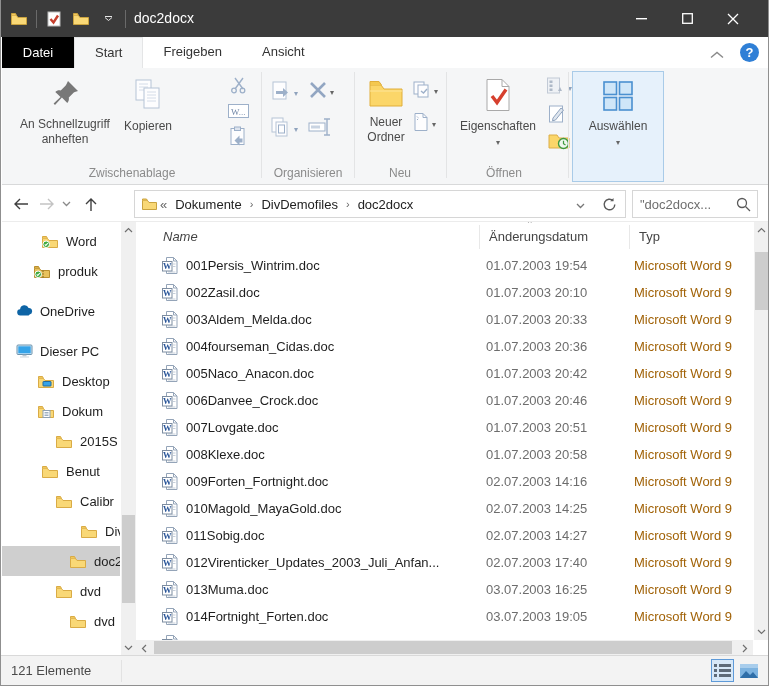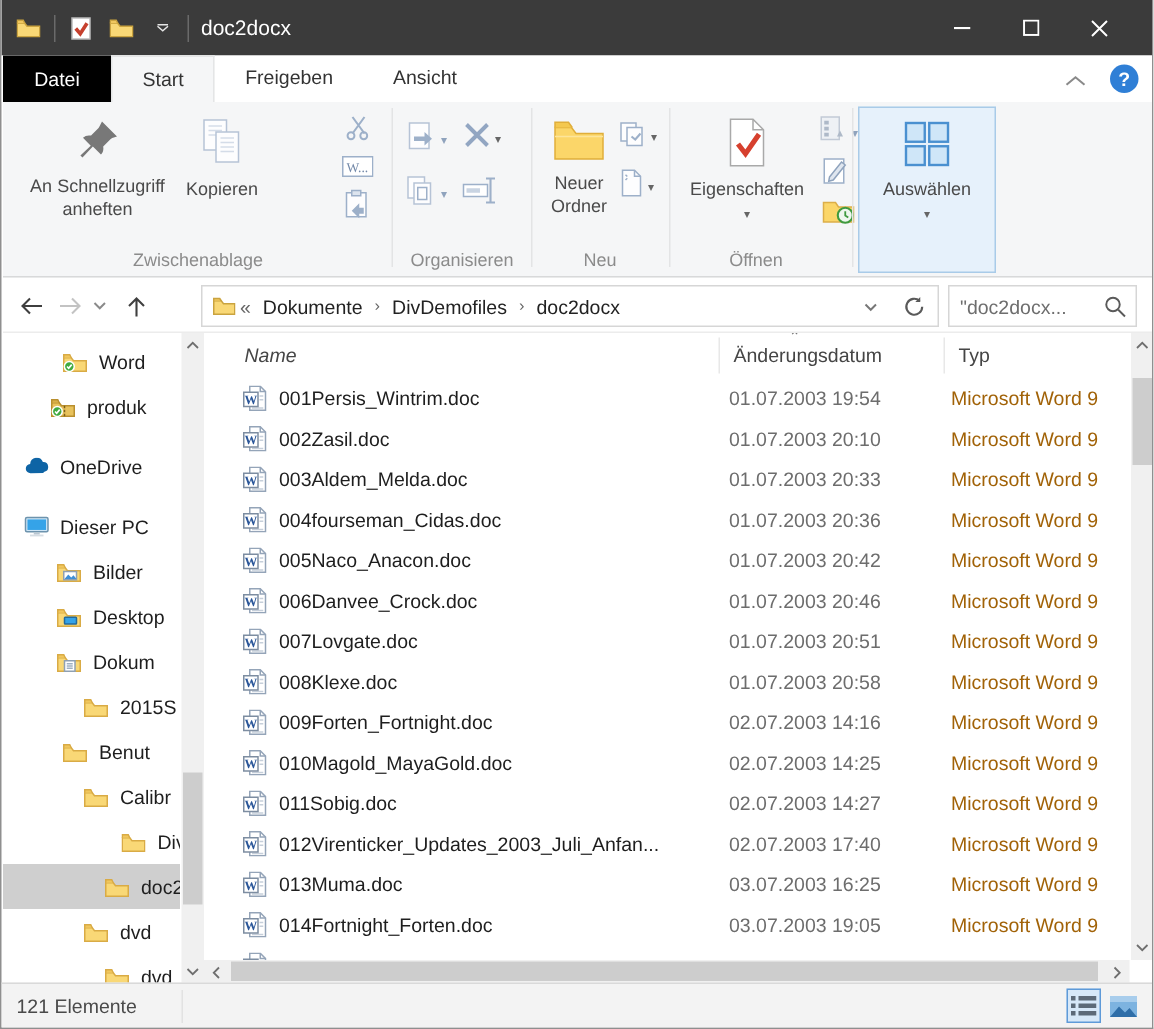--- a/index.html
+++ b/index.html
@@ -453,31 +453,20 @@
               <rect x="4" y="12.4" width="9" height="1.2" fill="#d5dde3"></rect>
             </svg>
           </span>
     <span class="slabel">Dieser PC</span>
   </div>
         <div class="side-item" style="padding-left: 36px;">
     <span class="sicon">
             <svg width="16" height="13">
               <path d="M.5 3.5h5l1.5 2h8.5v7H.5z" fill="#f9d876" stroke="#d9ab45"></path>
               <path d="M.5 3.5v-2h4l1 2" fill="#f0c75e" stroke="#d9ab45"></path>
-              <rect x="4.5" y="6" width="8.5" height="5.5" fill="#fff" stroke="#8fa0b2"></rect>
-              <path d="M5 11l2.5-3 2 2 1.5-1.5 2 2.5z" fill="#3f8fd6"></path>
-            </svg>
-          </span>
-    <span class="slabel">Bilder</span>
-  </div>
-        <div class="side-item" style="padding-left: 36px;">
-    <span class="sicon">
-            <svg width="16" height="13">
-              <path d="M.5 3.5h5l1.5 2h8.5v7H.5z" fill="#f9d876" stroke="#d9ab45"></path>
-              <path d="M.5 3.5v-2h4l1 2" fill="#f0c75e" stroke="#d9ab45"></path>
               <rect x="5" y="6.5" width="8" height="4.5" rx=".5" fill="#35a3e8" stroke="#246a9a"></rect>
             </svg>
           </span>
     <span class="slabel">Desktop</span>
   </div>
         <div class="side-item" style="padding-left: 36px;">
     <span class="sicon">
             <svg width="16" height="13">
               <path d="M.5 3.5h5l1.5 2h8.5v7H.5z" fill="#f9d876" stroke="#d9ab45"></path>
               <path d="M.5 3.5v-2h4l1 2" fill="#f0c75e" stroke="#d9ab45"></path>

